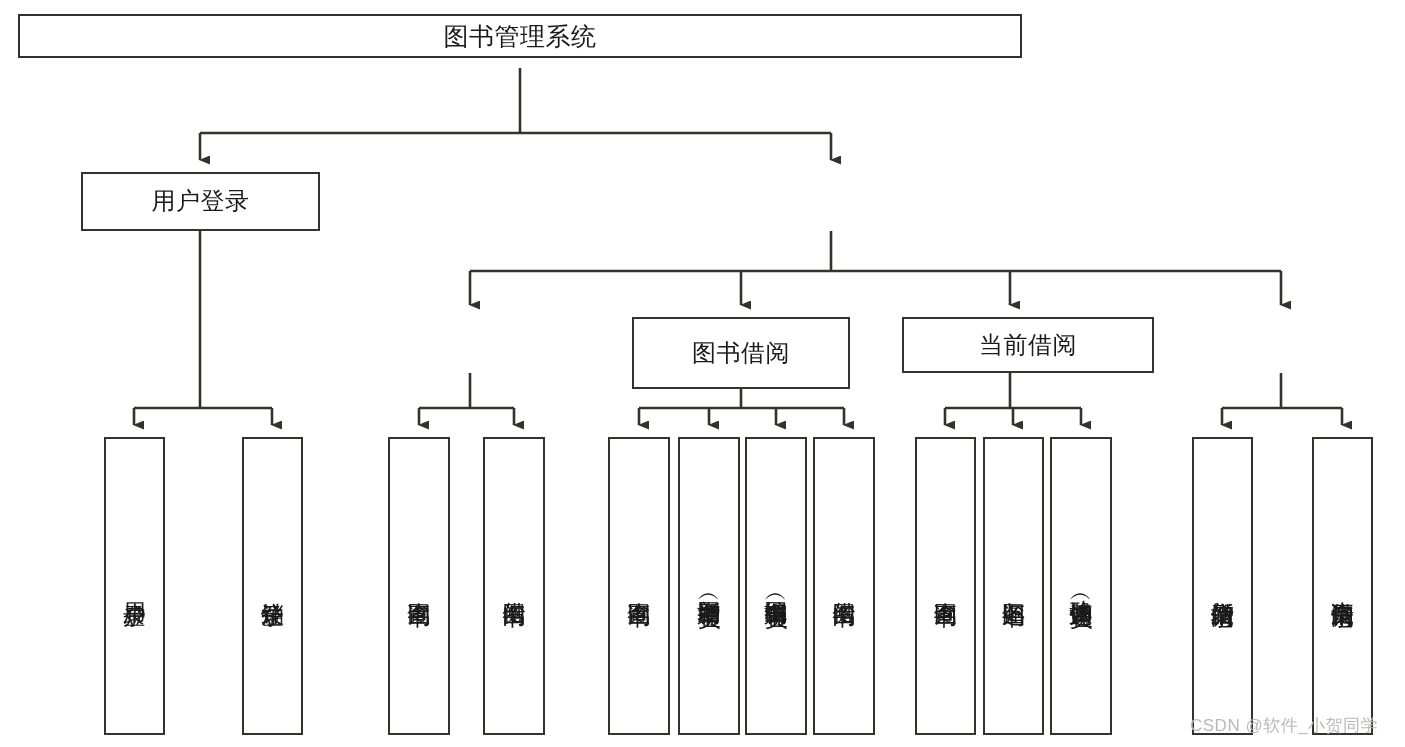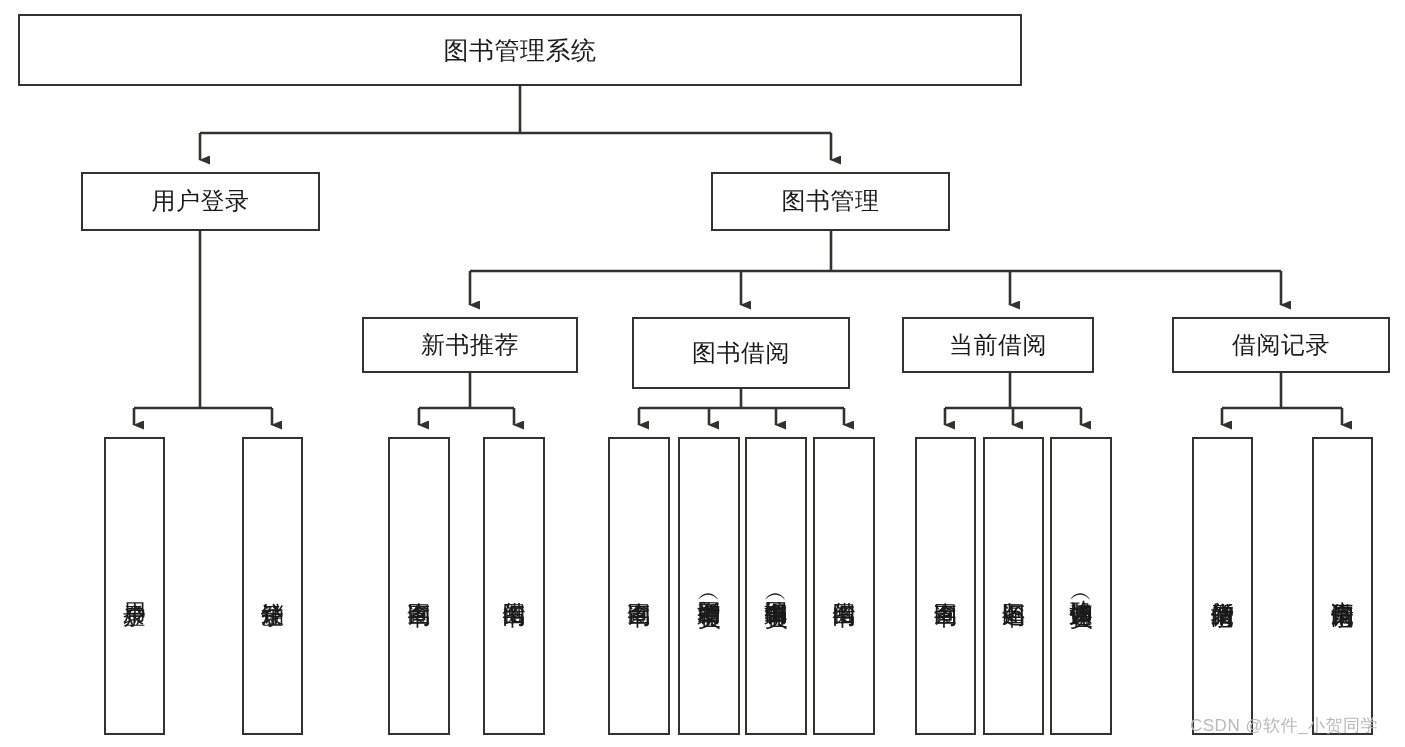--- a/index.html
+++ b/index.html
@@ -113,42 +113,33 @@
       <path d="M1013,408 L1013,425" marker-end="url(#arw)"></path>
       <path d="M1081,408 L1081,425" marker-end="url(#arw)"></path>
 
       <path d="M1281,373 L1281,408"></path>
       <path d="M1222,408 L1342,408"></path>
       <path d="M1222,408 L1222,425" marker-end="url(#arw)"></path>
       <path d="M1342,408 L1342,425" marker-end="url(#arw)"></path>
     </g>
   </svg>
 
-  <div class="node h root" style="left:18px; top:14px; width:1004px; height:72px;">
+  <div class="node h root" style="left:18px; top:14px; width:1004px; height:44px;">
     <span>图书管理系统</span>
   </div>
 
   <div class="node h" style="left:81px; top:172px; width:239px; height:59px;">
     <span>用户登录</span>
   </div>
-  <div class="node h" style="left:711px; top:172px; width:239px; height:59px;">
-    <span>图书管理</span>
-  </div>
 
-  <div class="node h" style="left:362px; top:317px; width:216px; height:56px;">
-    <span>新书推荐</span>
-  </div>
   <div class="node h" style="left:632px; top:317px; width:218px; height:72px;">
     <span>图书借阅</span>
   </div>
-  <div class="node h" style="left:902px; top:317px; width:192px; height:56px;">
+  <div class="node h" style="left:902px; top:317px; width:252px; height:56px;">
     <span>当前借阅</span>
-  </div>
-  <div class="node h" style="left:1172px; top:317px; width:218px; height:56px;">
-    <span>借阅记录</span>
   </div>
 
   <div class="node v" style="left:104px; top:437px; width:61px; height:298px;">
     <span class="vtext">用户登录</span>
   </div>
   <div class="node v" style="left:242px; top:437px; width:61px; height:298px;">
     <span class="vtext">注销登录</span>
   </div>
 
   <div class="node v" style="left:388px; top:437px; width:62px; height:298px;">

